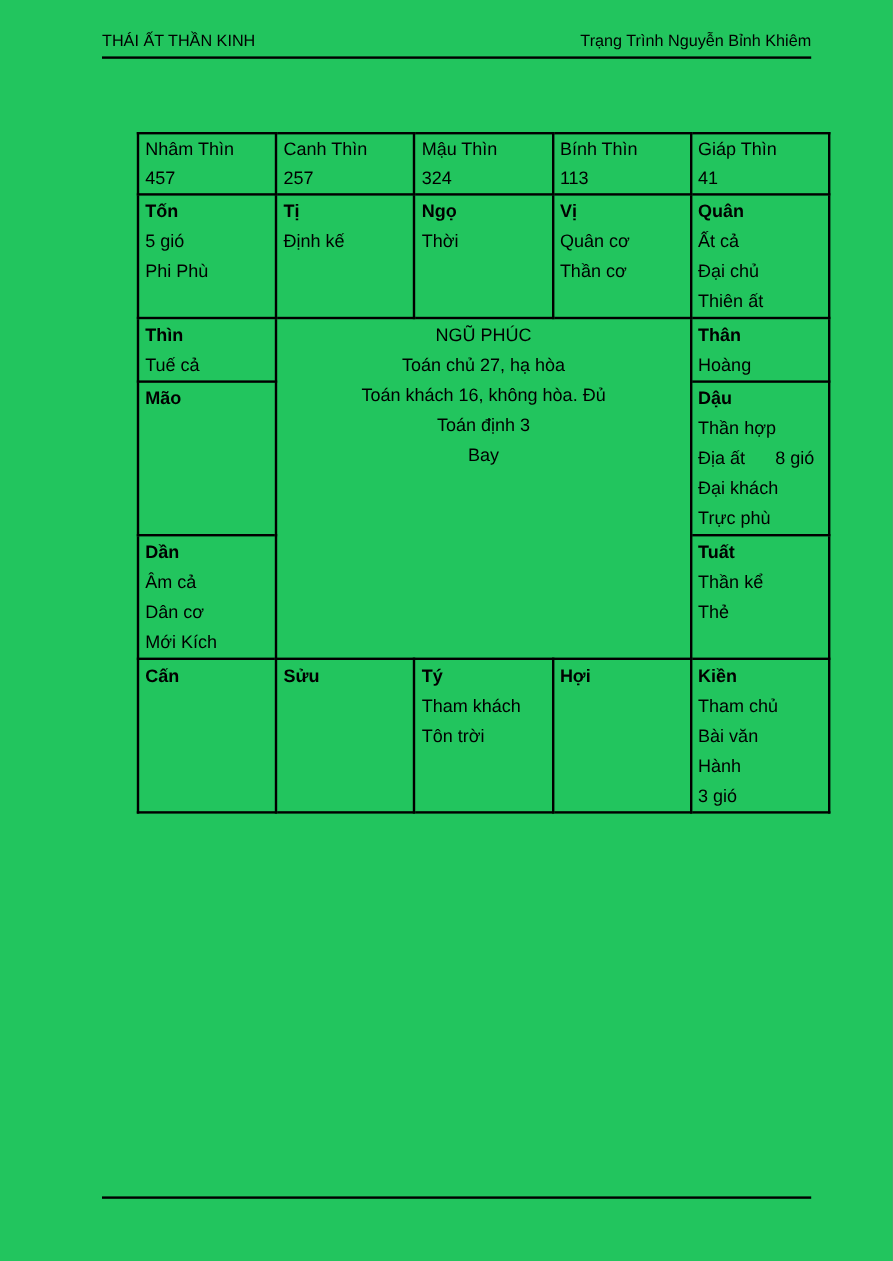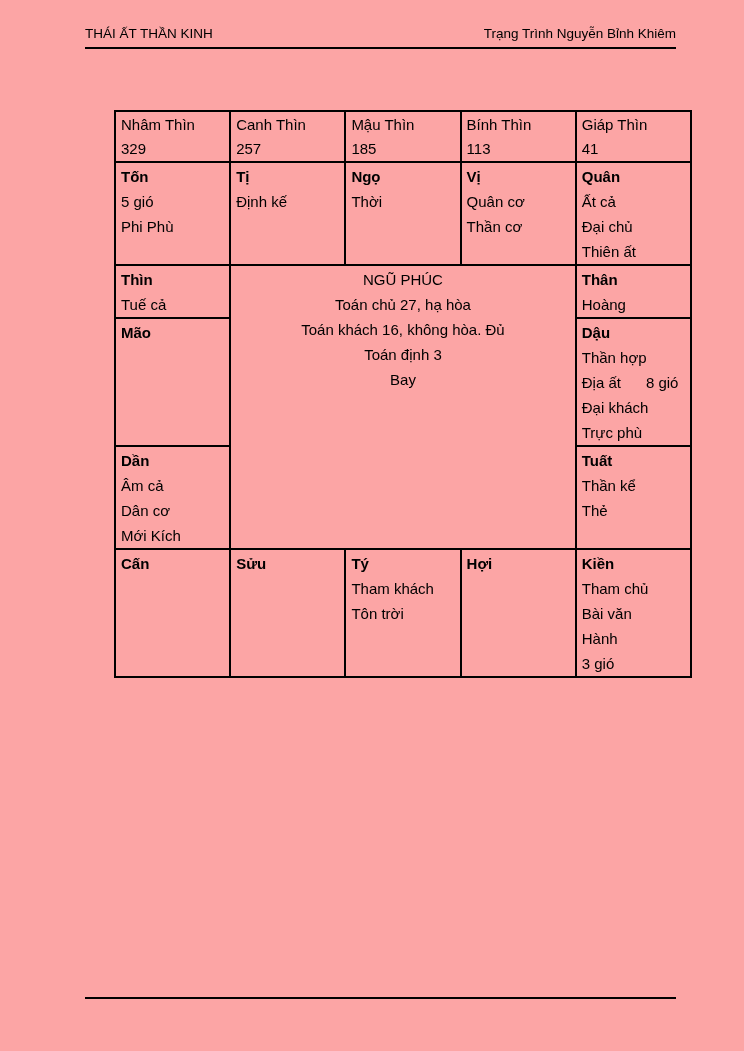--- a/index.html
+++ b/index.html
@@ -1,20 +1,20 @@
 <!DOCTYPE html>
 <html><head>
 <meta charset="utf-8">
 <style>
   html, body { margin: 0; padding: 0; background: #888; }
   .page {
     position: relative;
     width: 744px; height: 1051px;
     margin: 0 auto;
-    background: #fca5a5;
+    background: #22c55e;
     font-family: "Liberation Sans", sans-serif;
     color: #000;
     overflow: hidden;
   }
   
   .hdr {
     position: absolute; left: 85px; top: 26px; width: 591px;
     display: flex; justify-content: space-between;
     font-size: 13.5px;
   }
@@ -85,29 +85,29 @@
         <col>
         <col>
         <col>
         <col>
         <col>
       </colgroup>
     <tbody>
         <tr class="r1">
       <td class="yc">
         <div class="yname">Nhâm Thìn</div>
-        <div class="yval">329</div>
+        <div class="yval">457</div>
       </td>
       <td class="yc">
         <div class="yname">Canh Thìn</div>
         <div class="yval">257</div>
       </td>
       <td class="yc">
         <div class="yname">Mậu Thìn</div>
-        <div class="yval">185</div>
+        <div class="yval">324</div>
       </td>
       <td class="yc">
         <div class="yname">Bính Thìn</div>
         <div class="yval">113</div>
       </td>
       <td class="yc">
         <div class="yname">Giáp Thìn</div>
         <div class="yval">41</div>
       </td>
     </tr>

